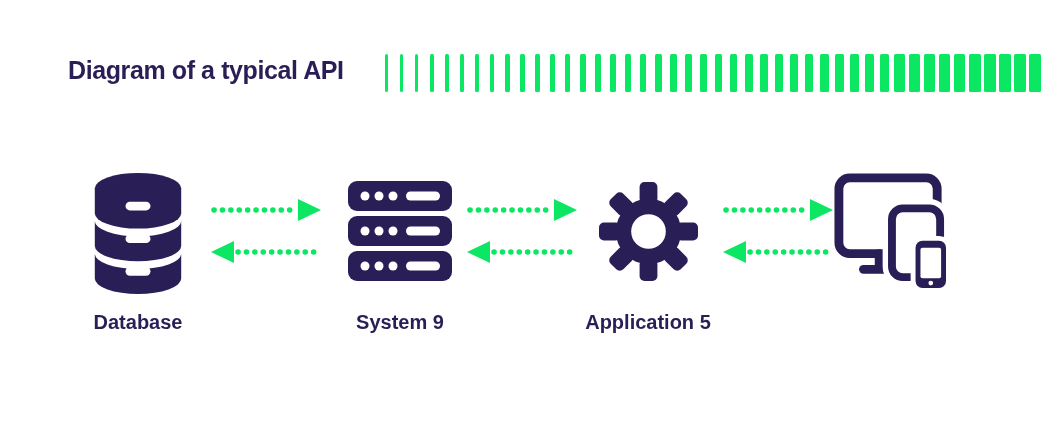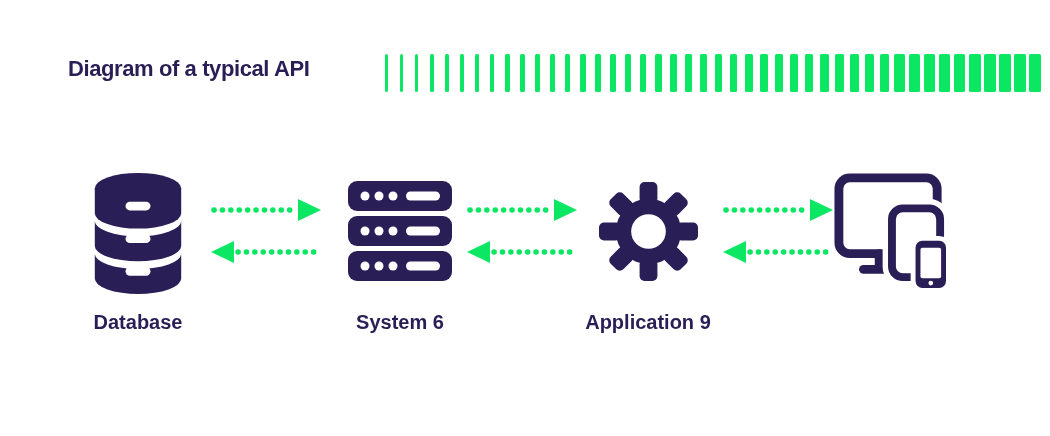--- a/index.html
+++ b/index.html
@@ -8,21 +8,21 @@
     width: 1050px;
     height: 436px;
     background: #ffffff;
     overflow: hidden;
     font-family: "Liberation Sans", "DejaVu Sans", sans-serif;
   }
   .title {
     position: absolute;
     left: 68px;
     top: 56px;
-    font-size: 22px;
+    font-size: 25px;
     font-weight: 600;
     letter-spacing: -0.4px;
     color: #2a1e56;
     white-space: nowrap;
   }
   .stripes {
     position: absolute;
     left: 385px;
     top: 54px;
     height: 38px;
@@ -154,21 +154,21 @@
             <circle cx="31" cy="50" r="4.5"></circle>
             <circle cx="45" cy="50" r="4.5"></circle>
           <rect x="58" y="45.5" width="34" height="9" rx="4.5"></rect>
           <circle cx="17" cy="85" r="4.5"></circle>
             <circle cx="31" cy="85" r="4.5"></circle>
             <circle cx="45" cy="85" r="4.5"></circle>
           <rect x="58" y="80.5" width="34" height="9" rx="4.5"></rect>
         </g>
       </svg>
     </div>
-    <div class="node-label">System 6</div>
+    <div class="node-label">System 9</div>
   </div>
 
   <div class="connection" style="left:466px;top:198px;">
     <svg class="arrow-right" width="112" height="24" viewBox="0 0 112 24">
       <line x1="4" y1="12" x2="86" y2="12" stroke="#0ce763" stroke-width="5.5" stroke-linecap="round" stroke-dasharray="0.1 8.3"></line>
       <polygon points="88,1 111,12 88,23" fill="#0ce763"></polygon>
     </svg>
     <svg class="arrow-left" width="112" height="24" viewBox="0 0 112 24">
       <polygon points="24,1 1,12 24,23" fill="#0ce763"></polygon>
       <line x1="28" y1="12" x2="108" y2="12" stroke="#0ce763" stroke-width="5.5" stroke-linecap="round" stroke-dasharray="0.1 8.3"></line>
@@ -185,21 +185,21 @@
           <rect x="41" y="0" width="18" height="22" rx="5" transform="rotate(90 50 50)"></rect>
           <rect x="41" y="0" width="18" height="22" rx="5" transform="rotate(135 50 50)"></rect>
           <rect x="41" y="0" width="18" height="22" rx="5" transform="rotate(180 50 50)"></rect>
           <rect x="41" y="0" width="18" height="22" rx="5" transform="rotate(225 50 50)"></rect>
           <rect x="41" y="0" width="18" height="22" rx="5" transform="rotate(270 50 50)"></rect>
           <rect x="41" y="0" width="18" height="22" rx="5" transform="rotate(315 50 50)"></rect>
         </g>
         <circle cx="50" cy="50" r="17.5" fill="#ffffff"></circle>
       </svg>
     </div>
-    <div class="node-label">Application 9</div>
+    <div class="node-label">Application 5</div>
   </div>
 
   <div class="connection" style="left:722px;top:198px;">
     <svg class="arrow-right" width="112" height="24" viewBox="0 0 112 24">
       <line x1="4" y1="12" x2="86" y2="12" stroke="#0ce763" stroke-width="5.5" stroke-linecap="round" stroke-dasharray="0.1 8.3"></line>
       <polygon points="88,1 111,12 88,23" fill="#0ce763"></polygon>
     </svg>
     <svg class="arrow-left" width="112" height="24" viewBox="0 0 112 24">
       <polygon points="24,1 1,12 24,23" fill="#0ce763"></polygon>
       <line x1="28" y1="12" x2="108" y2="12" stroke="#0ce763" stroke-width="5.5" stroke-linecap="round" stroke-dasharray="0.1 8.3"></line>

